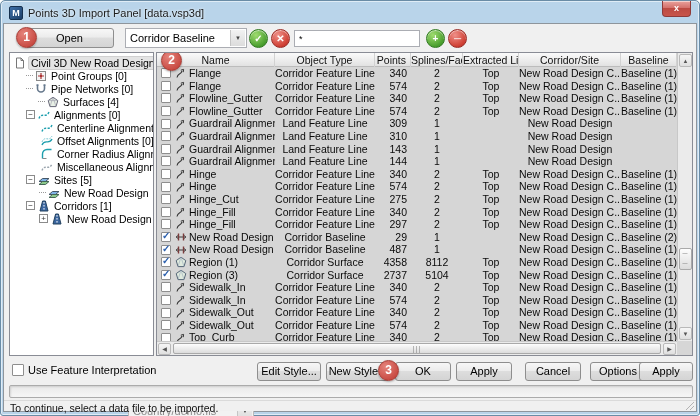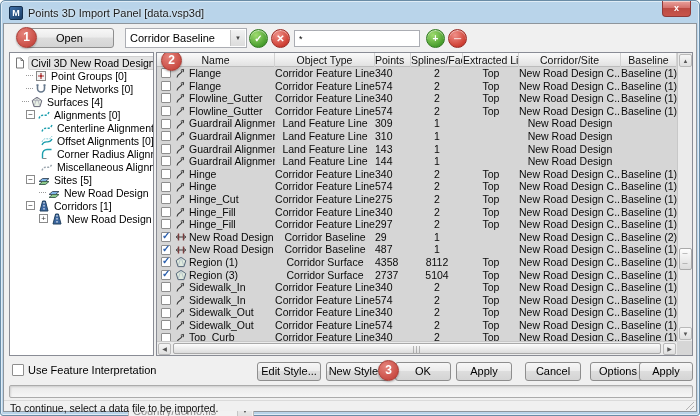--- a/index.html
+++ b/index.html
@@ -68,21 +68,21 @@
     border-right:1px solid #d2d2d2; overflow:hidden; white-space:nowrap; }
   .tbody{ position:absolute; left:0; top:14px; right:15px; bottom:14px; overflow:hidden; }
   .tr{ display:flex; height:12.6px; align-items:center; white-space:nowrap; }
   .td{ overflow:hidden; white-space:nowrap; height:12.6px; line-height:12.6px; color:#0a0a0a; }
   .cell-name{ display:flex; align-items:center; }
   .cbx{ width:10px; height:10px; border:1px solid #8e8e8e; background:#fff; margin:0 3px 0 4px;
     flex:0 0 auto; position:relative; border-radius:1px; }
   .cbx.checked::after{ content:"\2713"; position:absolute; left:0px; top:-3px; font-size:10px; font-weight:bold; color:#2b5fad; }
   .c-name{ width:118px; }
   .c-type{ width:100px; text-align:center; }
-  .c-points{ width:36px; text-align:left; padding-right:16px; }
+  .c-points{ width:36px; text-align:right; padding-right:4px; }
   .c-splines{ width:52px; text-align:center; }
   .c-link{ width:56px; text-align:center; }
   .c-site{ width:102px; text-align:center; }
   .c-base{ width:56px; text-align:center; }
 
   
   .vscroll{ position:absolute; right:0; top:0; bottom:14px; width:15px; background:#ebebeb; border-left:1px solid #c8c8c8; }
   .hscroll{ position:absolute; left:0; right:15px; bottom:0; height:14px; background:#ebebeb; border-top:1px solid #c8c8c8; }
   .scr-btn{ position:absolute; background:linear-gradient(#f6f6f6,#dfdfdf); border:1px solid #b9b9b9;
     color:#555; font-size:6px; text-align:center; border-radius:2px; }
@@ -152,21 +152,21 @@
         <div class="tree-item" style="padding-left: 16px;">
           <span class="conn"></span>
           <span class="ic">
             <svg width="12" height="12" viewBox="0 0 12 12">
               <path d="M2.5 2v3.5a3.5 3.5 0 0 0 7 0V2" fill="none" stroke="#66788c" stroke-width="1.6"></path>
               <path d="M1.5 2h2M8.5 2h2" stroke="#66788c" stroke-width="1.4"></path>
             </svg>
           </span>
           <span class="tree-label">Pipe Networks [0]</span>
         </div>
-        <div class="tree-item" style="padding-left: 12px;">
+        <div class="tree-item" style="padding-left: 28px;">
           <span class="conn"></span>
           <span class="ic">
             <svg width="12" height="12" viewBox="0 0 12 12">
               <polygon points="6,1.2 10.8,4.6 9,10.6 3,10.6 1.2,4.6" fill="#e8f0e6" stroke="#667"></polygon>
               <path d="M6 1.2L3 10.6M6 1.2L9 10.6M1.2 4.6h9.6" stroke="#99a" stroke-width=".6" fill="none"></path>
             </svg>
           </span>
           <span class="tree-label">Surfaces [4]</span>
         </div>
         <div class="tree-item" style="padding-left: 16px;">

